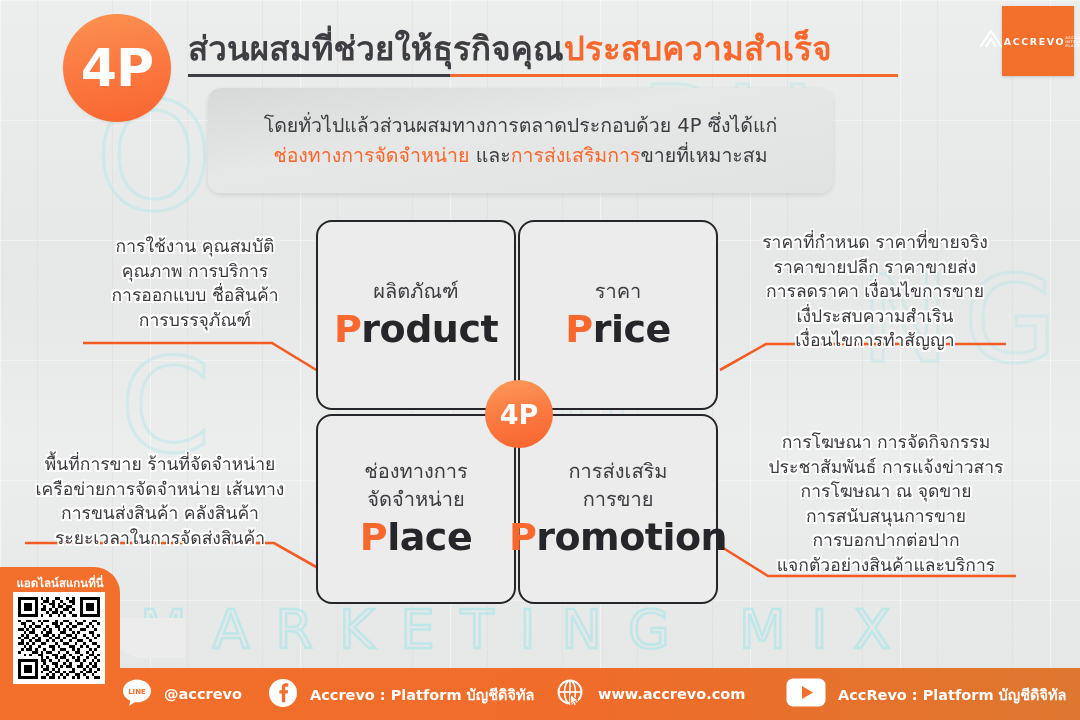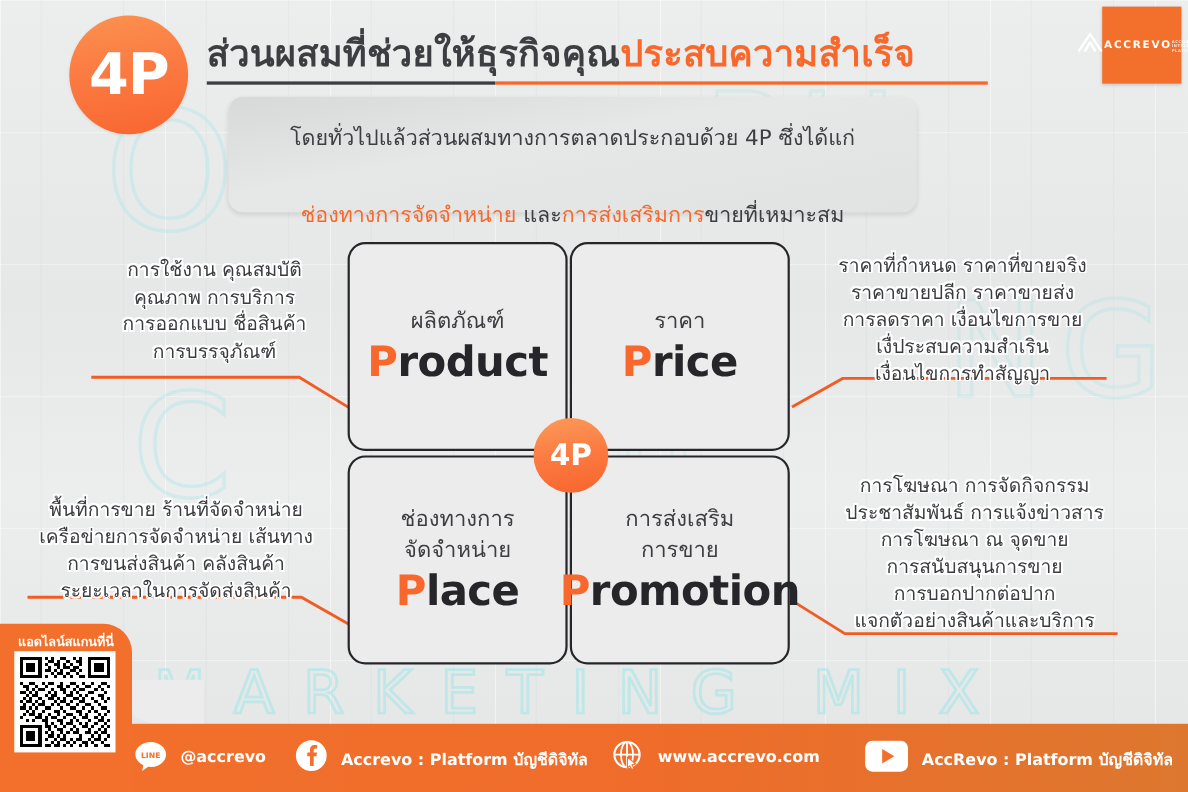--- a/index.html
+++ b/index.html
@@ -111,21 +111,20 @@
     display: flex; flex-direction: column;
     align-items: center; justify-content: center;
     text-align: center;
     padding: 6px 14px;
   }
   .subtitle-box .line {
     font-size: 19.5px;
     line-height: 30px;
     color: #3d3d42;
     white-space: nowrap;
-    margin-top: 40px;
   }
   .subtitle-box .accent { color: #f8682c; }
 
   
   .quad {
     position: absolute;
     width: 200px; height: 190px;
     border-radius: 16px;
     background: #ececec;
     border: 2px solid #26262a;
@@ -185,21 +184,21 @@
   #text-place     { left: 12px;  top: 452px; width: 296px; }
   #text-promotion { left: 750px; top: 430px; width: 272px; }
 
   
   .connector { position: absolute; pointer-events: none; }
 
   
   .footer {
     position: absolute;
     left: 0; bottom: 0;
-    width: 1080px; height: 62px;
+    width: 1080px; height: 52px;
     background: linear-gradient(90deg, #f2702c 0%, #ef6c2a 55%, #dd772f 100%);
     display: flex; align-items: center;
   }
   .footer-item {
     display: flex; align-items: center;
     color: #fff;
     font-size: 14.5px;
     font-weight: 700;
     white-space: nowrap;
   }

